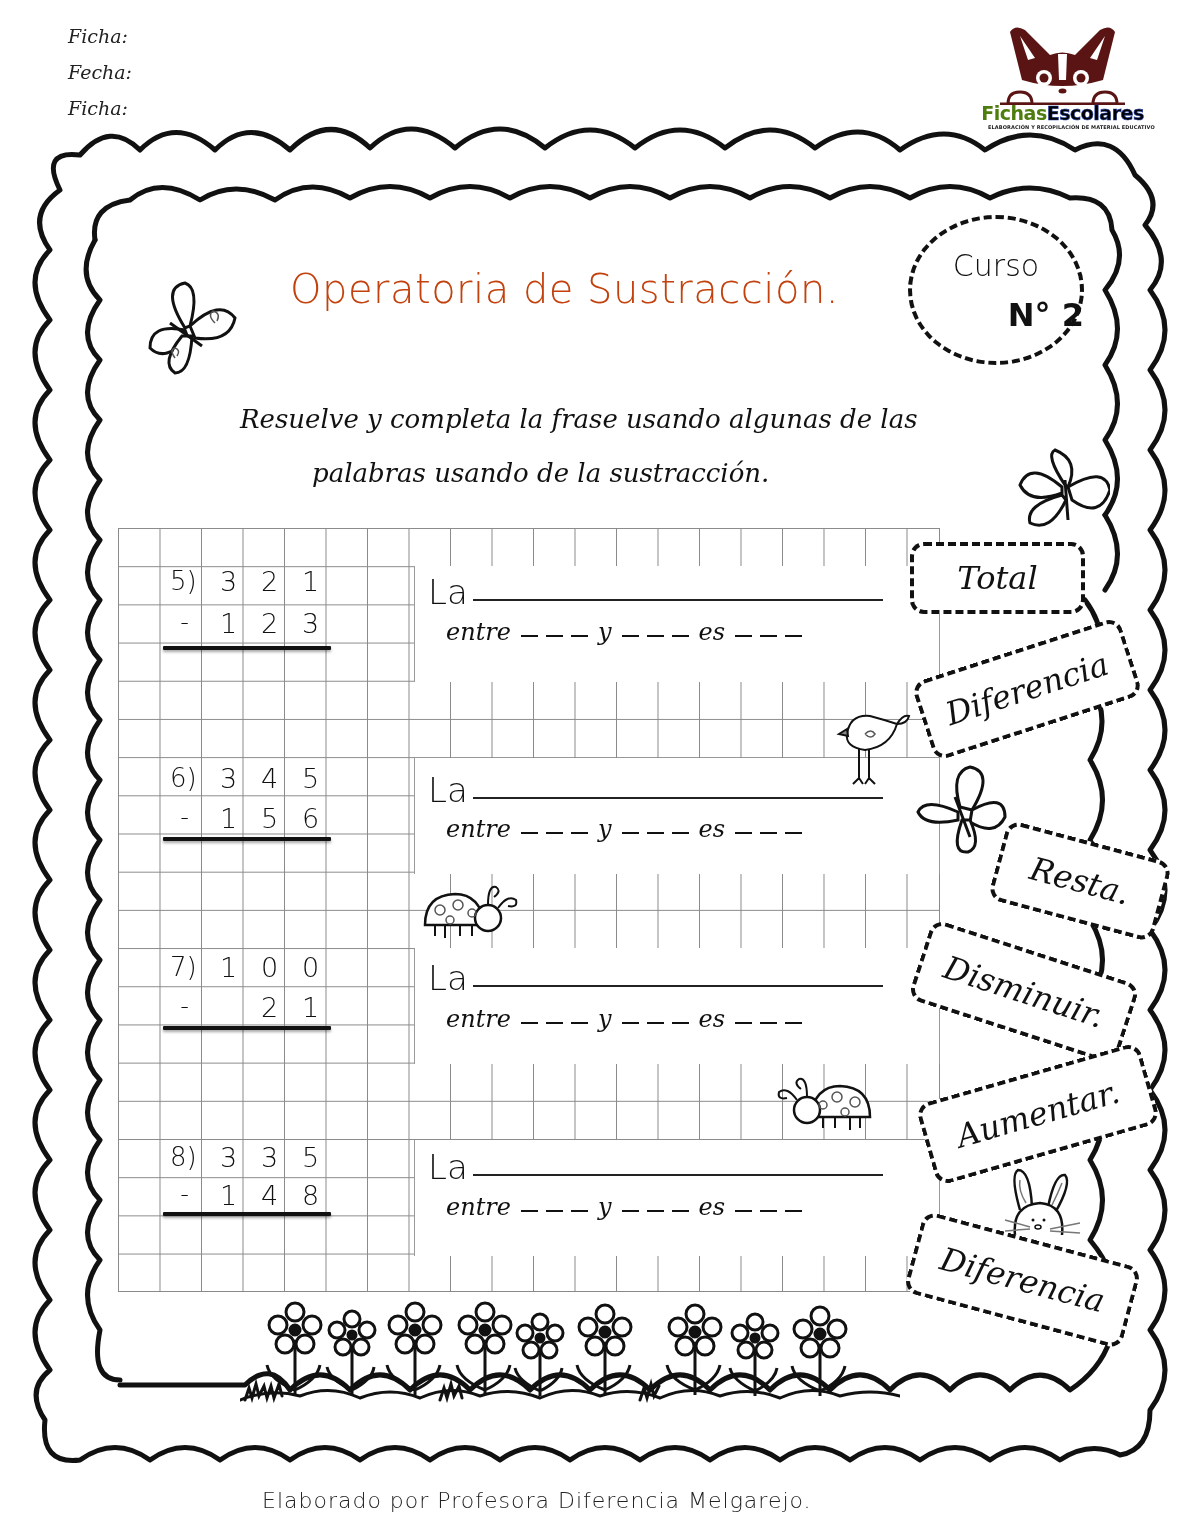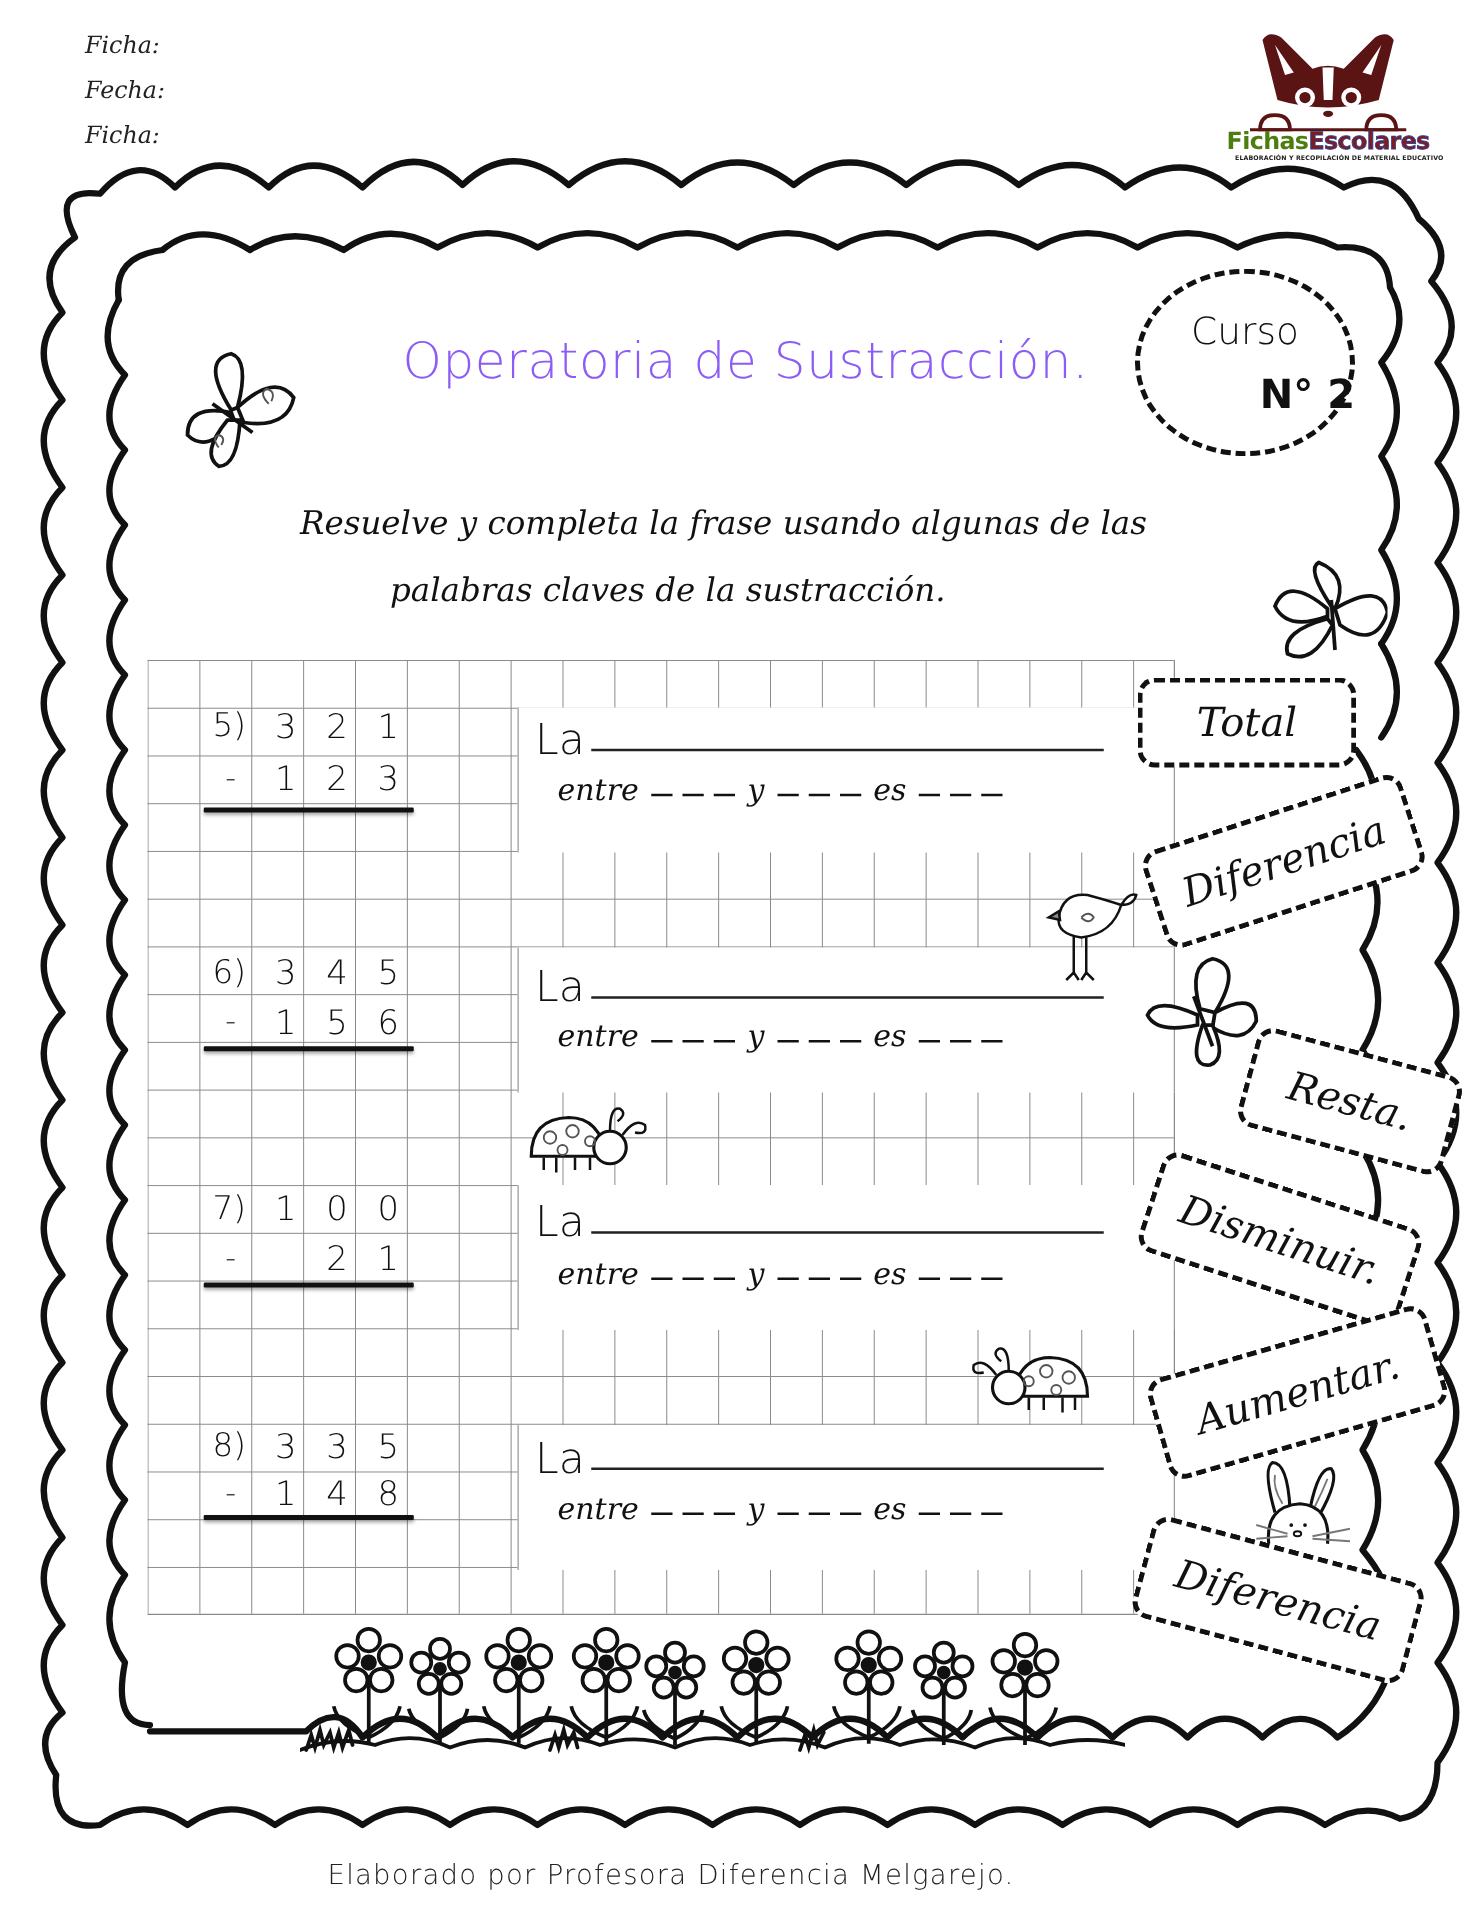--- a/index.html
+++ b/index.html
@@ -8,30 +8,30 @@
 
   
   .fields { position: absolute; left: 68px; top: 18px; }
   .field { font-size: 19px; line-height: 36px; color: #222; font-style: italic; font-family: "DejaVu Serif", serif; }
 
   
   .logo { position: absolute; left: 980px; top: 20px; width: 165px; height: 115px; }
   .logo-text { position: absolute; left: 0; top: 82px; width: 165px; text-align: center;
     font-family: "DejaVu Sans", sans-serif; font-weight: 900; font-size: 19px; letter-spacing: -0.5px; }
   .logo-text .a { color: #4d7c0f; }
-  .logo-text .b { color: #7f1d1d; -webkit-text-stroke: 0.6px #1e3fa8; }
+  .logo-text .b { color: #000000; -webkit-text-stroke: 0.6px #1e3fa8; }
   .logo-sub { position: absolute; left: 8px; top: 104px; width: 152px; text-align: center;
     font-size: 5px; font-weight: 700; color: #222; letter-spacing: 0.1px; white-space: nowrap; }
 
   
   .frame-svg { position: absolute; left: 0; top: 0; }
 
   
-  .title { position: absolute; left: 290px; top: 266px; font-size: 40px; color: #8b5cf6;
-    font-family: "DejaVu Sans", sans-serif; font-weight: 200; letter-spacing: 0.5px; margin-left: 32px; }
+  .title { position: absolute; left: 290px; top: 266px; font-size: 40px; color: #c2410c;
+    font-family: "DejaVu Sans", sans-serif; font-weight: 200; letter-spacing: 0.5px; }
   .ficha-circle { position: absolute; left: 908px; top: 215px; width: 176px; height: 150px;
     border: 4px dashed #111; border-radius: 50%; }
   .ficha-l1 { position: absolute; left: 908px; top: 248px; width: 176px; text-align: center;
     font-size: 30px; font-weight: 200; }
   .ficha-l2 { position: absolute; left: 908px; top: 296px; width: 176px; text-align: right;
     font-size: 32px; font-weight: 700; }
 
   .instr { position: absolute; font-size: 26px; color: #111; font-family: "DejaVu Serif", serif; font-style: italic; }
   .instr1 { left: 240px; top: 404px; }
   .instr2 { left: 312px; top: 458px; }
@@ -127,21 +127,21 @@
   </g>
   <path d="M30 45 L62 68" stroke="#111" stroke-width="3"></path>
 </svg>
 <div class="title">Operatoria de Sustracción.</div>
 
 <div class="ficha-circle"></div>
 <div class="ficha-l1">Curso</div>
 <div class="ficha-l2">N° 2</div>
 
 <div class="instr instr1">Resuelve y completa la frase usando algunas de las</div>
-<div class="instr instr2">palabras claves de la sustracción.</div>
+<div class="instr instr2">palabras usando de la sustracción.</div>
 
 <svg class="deco" style="left:1010px;top:445px;" width="100" height="90" viewBox="0 0 100 90">
   <g fill="#fff" stroke="#111" stroke-width="3">
     <path d="M55 40 Q35 10 45 5 Q70 15 58 42 Z"></path>
     <path d="M58 42 Q95 20 100 45 Q90 75 62 55 Z"></path>
     <path d="M52 42 Q20 15 10 40 Q20 60 52 48 Z"></path>
     <path d="M52 50 Q15 60 20 78 Q40 88 56 55 Z"></path>
   </g>
   <path d="M55 35 L58 75" stroke="#111" stroke-width="3"></path>
 </svg>

